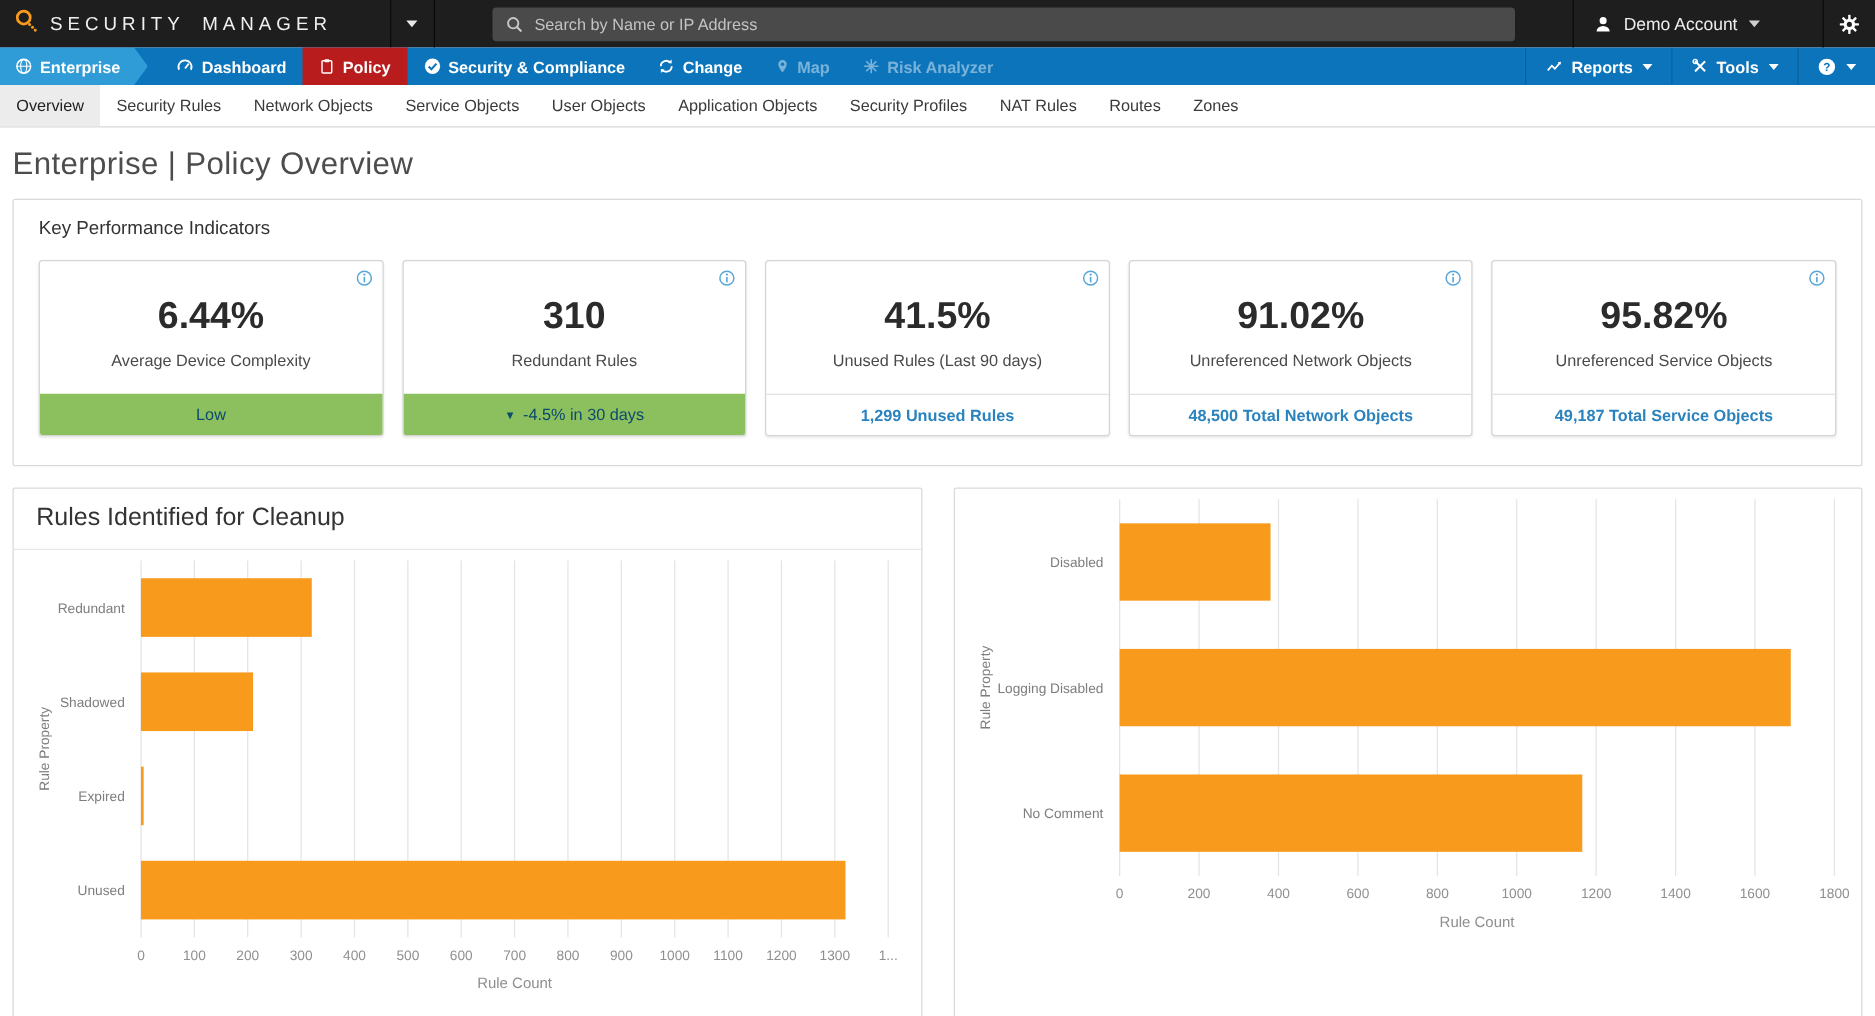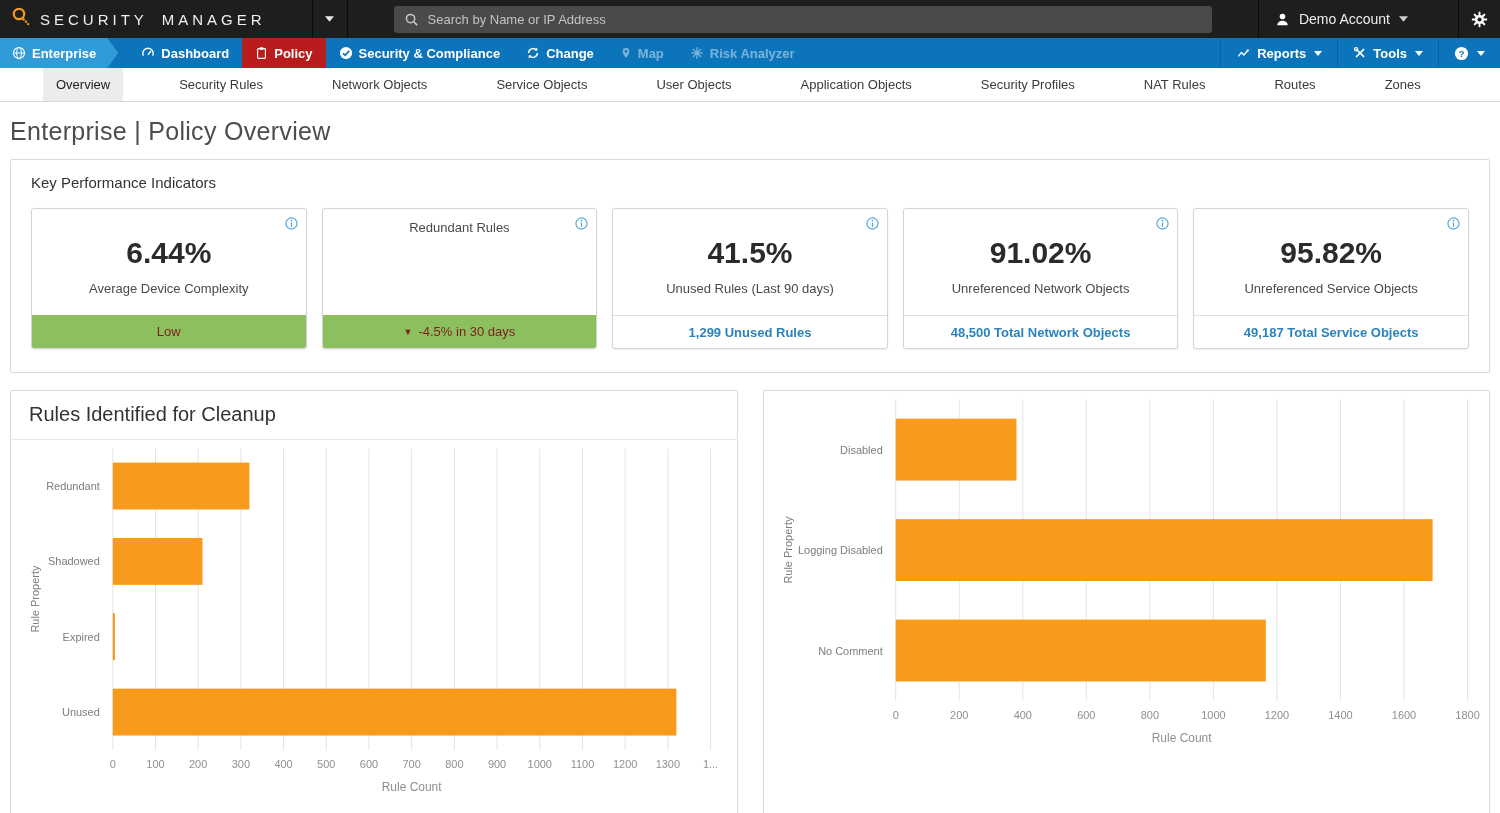--- a/index.html
+++ b/index.html
@@ -35,38 +35,38 @@
   .nav-current { background:#b91c1c; }
   .nav-muted { opacity:.45; cursor:default; }
   .nav-left { display:flex; align-items:stretch; }
   .nav-gap { width:10px; }
   .nav-right { margin-left:auto; display:flex; align-items:stretch; }
   .nav-right .nav-item { border-left:1px solid rgba(0,0,0,.15); padding:0 15px; }
   .nav-caret { width:8px; height:5px; color:#fff; margin-left:2px; }
 
   
   .subnav { height:34px; background:#fff; border-bottom:1px solid #d8d8d8; display:flex; align-items:stretch; }
-  .tab { line-height:34px; padding:0 13px; font-size:13px; color:#3a3a3a; cursor:pointer; white-space:nowrap;margin-left:43px; }
+  .tab { line-height:34px; padding:0 13px; font-size:13px; color:#3a3a3a; cursor:pointer; white-space:nowrap; }
   .tab.active { background:#ececec; color:#222; }
 
   
   .content { padding:0 10px; }
   .page-title { font-size:25px; font-weight:300; color:#4d4d4d; margin:15px 0 13px 0; letter-spacing:.3px; }
 
   .panel { border:1px solid #d9d9d9; background:#fff; border-radius:2px; }
   .kpi-panel { padding:14px 20px 23px; margin-bottom:17px; }
   .kpi-heading { font-size:15px; color:#333; font-weight:400; margin-bottom:17px; }
   .cards { display:flex; gap:15px; }
   .card { position:relative; flex:1; height:141px; border:1px solid #d5d5d5; border-radius:3px;
     box-shadow:0 1px 2px rgba(0,0,0,.08); text-align:center; background:#fff; }
   .info-icon { position:absolute; top:7px; right:8px; cursor:pointer; }
   .card-value { margin-top:27px; font-size:30px; font-weight:600; color:#2b2b2b; }
   .card-label { margin-top:11px; font-size:13px; color:#4a4a4a; }
   .card-footer { position:absolute; left:0; right:0; bottom:0; height:33px; line-height:33px; font-size:13px; }
-  .footer-badge { background:#8cc05e; color:#7f1d1d; border-radius:0 0 2px 2px; }
+  .footer-badge { background:#8cc05e; color:#0c4a6e; border-radius:0 0 2px 2px; }
   .badge-caret { font-size:9px; margin-right:6px; vertical-align:1px; }
   .footer-link { border-top:1px solid #e0e0e0; color:#2b83bd; font-weight:600; cursor:pointer; }
 
   
   .charts-row { display:flex; gap:25px; }
   .chart-panel { flex:1; height:442px; }
   .chart-title { padding:12px 18px 13px; border-bottom:1px solid #e7e7e7; font-size:20px; color:#333; }
   .chart-body { padding:0; }
   svg text { font-family:"Liberation Sans", sans-serif; }
 </style>
@@ -254,20 +254,21 @@
       </div>
 
       <div class="card">
         <span class="info-icon">
           <svg width="13" height="13" viewBox="0 0 14 14">
               <circle cx="7" cy="7" r="6" fill="none" stroke="#58a6d8" stroke-width="1.3"></circle>
               <rect x="6.3" y="6" width="1.4" height="4.6" fill="#58a6d8"></rect>
               <circle cx="7" cy="3.9" r="0.95" fill="#58a6d8"></circle>
             </svg>
         </span>
+        <div class="card-value">310</div>
         <div class="card-label">Redundant Rules</div>
         <div class="card-footer footer-badge">
           <span class="badge-caret">▼</span><span>-4.5% in 30 days</span>
         </div>
       </div>
 
       <div class="card">
         <span class="info-icon">
           <svg width="13" height="13" viewBox="0 0 14 14">
               <circle cx="7" cy="7" r="6" fill="none" stroke="#58a6d8" stroke-width="1.3"></circle>

